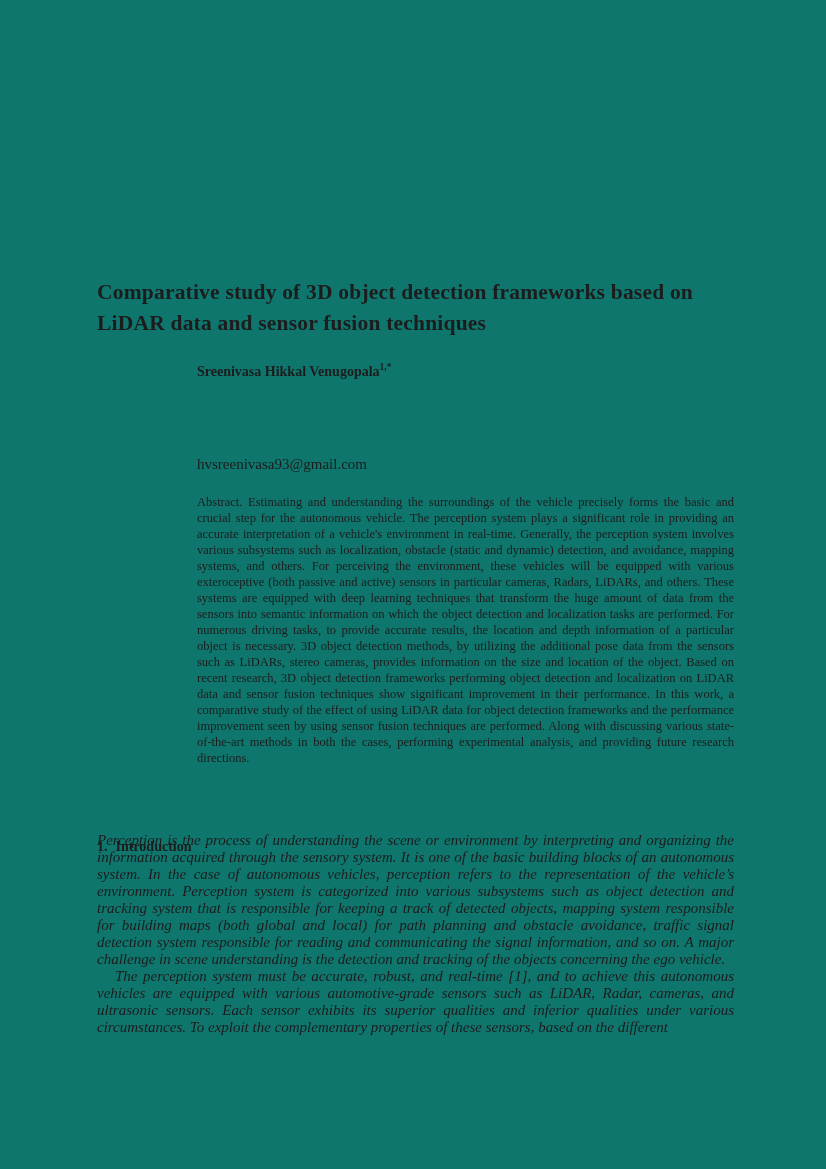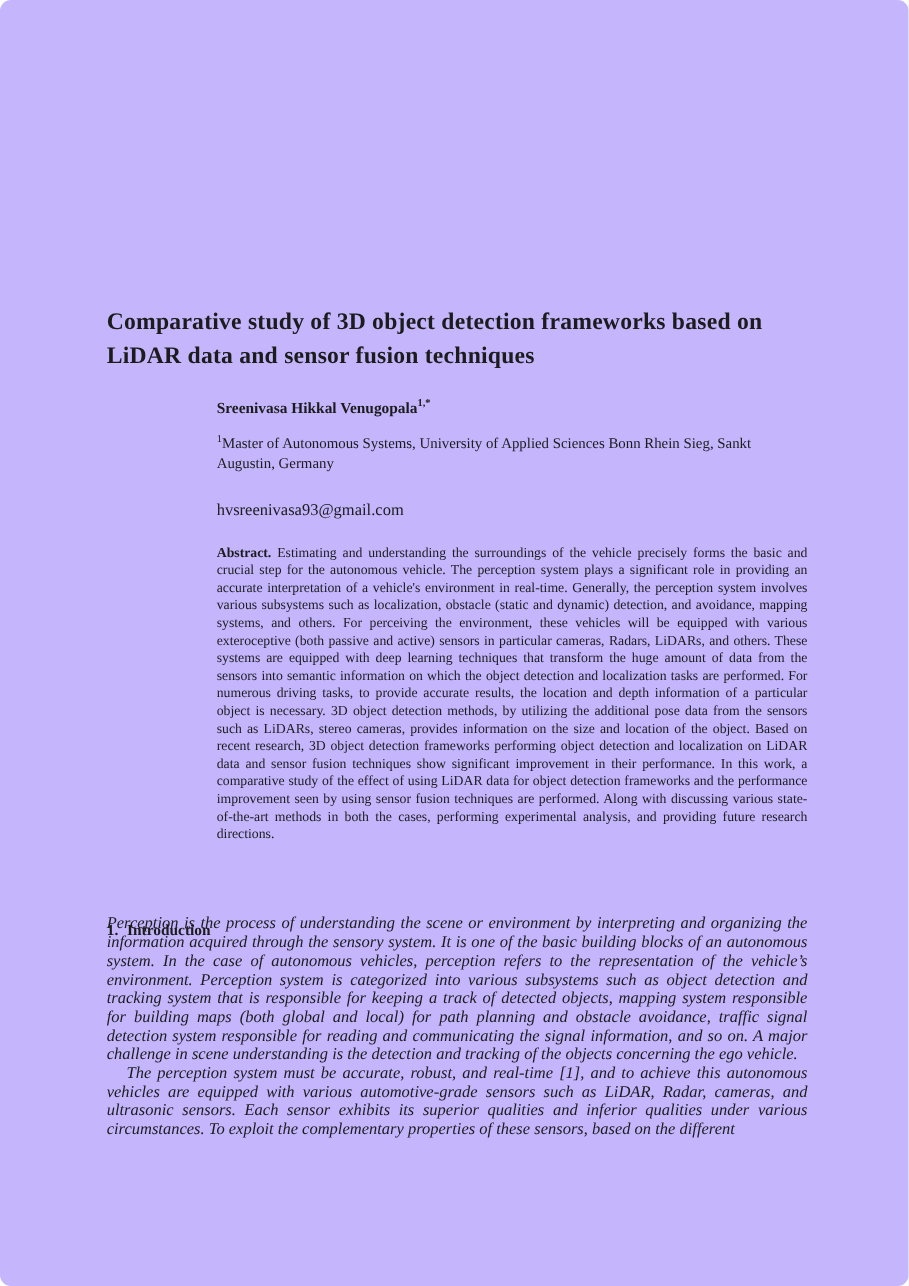--- a/index.html
+++ b/index.html
@@ -4,25 +4,24 @@
 <style>
   html, body {
     margin: 0;
     padding: 0;
     background: #ffffff;
   }
   .page {
     position: relative;
     width: 826px;
     height: 1169px;
-    background: #c4b5fd;
+    background: #0f766e;
     font-family: "Liberation Serif", serif;
     color: #1c1c1c;
     overflow: hidden;
-    border-radius: 10px;
   }
   .paper-title {
     position: absolute;
     left: 97px;
     top: 263px;
     width: 650px;
     font-size: 21.5px;
     line-height: 31px;
     font-weight: bold;
     letter-spacing: 0.2px;
@@ -59,21 +58,21 @@
   .abstract {
     position: absolute;
     left: 197px;
     top: 494px;
     width: 537px;
     font-size: 12.5px;
     line-height: 16px;
     text-align: justify;
   }
   .abstract b {
-    font-weight: bold;
+    font-weight: normal;
     margin-top: 28px;
   }
   .section-heading {
     position: absolute;
     left: 97px;
     top: 838px;
     font-size: 14px;
     font-weight: bold;
     line-height: 18px;
   }
@@ -101,21 +100,20 @@
 </head>
 <body>
 
 <div class="page">
 
   <h1 class="paper-title">Comparative study of 3D object detection frameworks based on LiDAR data and sensor fusion techniques</h1>
 
   <div class="author-block">
     <div class="author-name"><span>Sreenivasa Hikkal Venugopala</span><sup>1,*</sup></div>
 
-    <div class="affiliation"><sup>1</sup><span>Master of Autonomous Systems, University of Applied Sciences Bonn Rhein Sieg, Sankt Augustin, Germany</span></div>
   </div>
 
   <div class="email">hvsreenivasa93@gmail.com</div>
 
   <div class="abstract"><b>Abstract.</b> <span>Estimating and understanding the surroundings of the vehicle precisely forms the basic and crucial step for the autonomous vehicle. The perception system plays a significant role in providing an accurate interpretation of a vehicle's environment in real-time. Generally, the perception system involves various subsystems such as localization, obstacle (static and dynamic) detection, and avoidance, mapping systems, and others. For perceiving the environment, these vehicles will be equipped with various exteroceptive (both passive and active) sensors in particular cameras, Radars, LiDARs, and others. These systems are equipped with deep learning techniques that transform the huge amount of data from the sensors into semantic information on which the object detection and localization tasks are performed. For numerous driving tasks, to provide accurate results, the location and depth information of a particular object is necessary. 3D object detection methods, by utilizing the additional pose data from the sensors such as LiDARs, stereo cameras, provides information on the size and location of the object. Based on recent research, 3D object detection frameworks performing object detection and localization on LiDAR data and sensor fusion techniques show significant improvement in their performance. In this work, a comparative study of the effect of using LiDAR data for object detection frameworks and the performance improvement seen by using sensor fusion techniques are performed. Along with discussing various state-of-the-art methods in both the cases, performing experimental analysis, and providing future research directions.</span></div>
 
   <div class="section-heading"><span class="sec-num">1.</span><span>Introduction</span></div>
 
   <div class="intro-body">
     <p>Perception is the process of understanding the scene or environment by interpreting and organizing the information acquired through the sensory system. It is one of the basic building blocks of an autonomous system. In the case of autonomous vehicles, perception refers to the representation of the vehicle’s environment. Perception system is categorized into various subsystems such as object detection and tracking system that is responsible for keeping a track of detected objects, mapping system responsible for building maps (both global and local) for path planning and obstacle avoidance, traffic signal detection system responsible for reading and communicating the signal information, and so on. A major challenge in scene understanding is the detection and tracking of the objects concerning the ego vehicle.</p>

